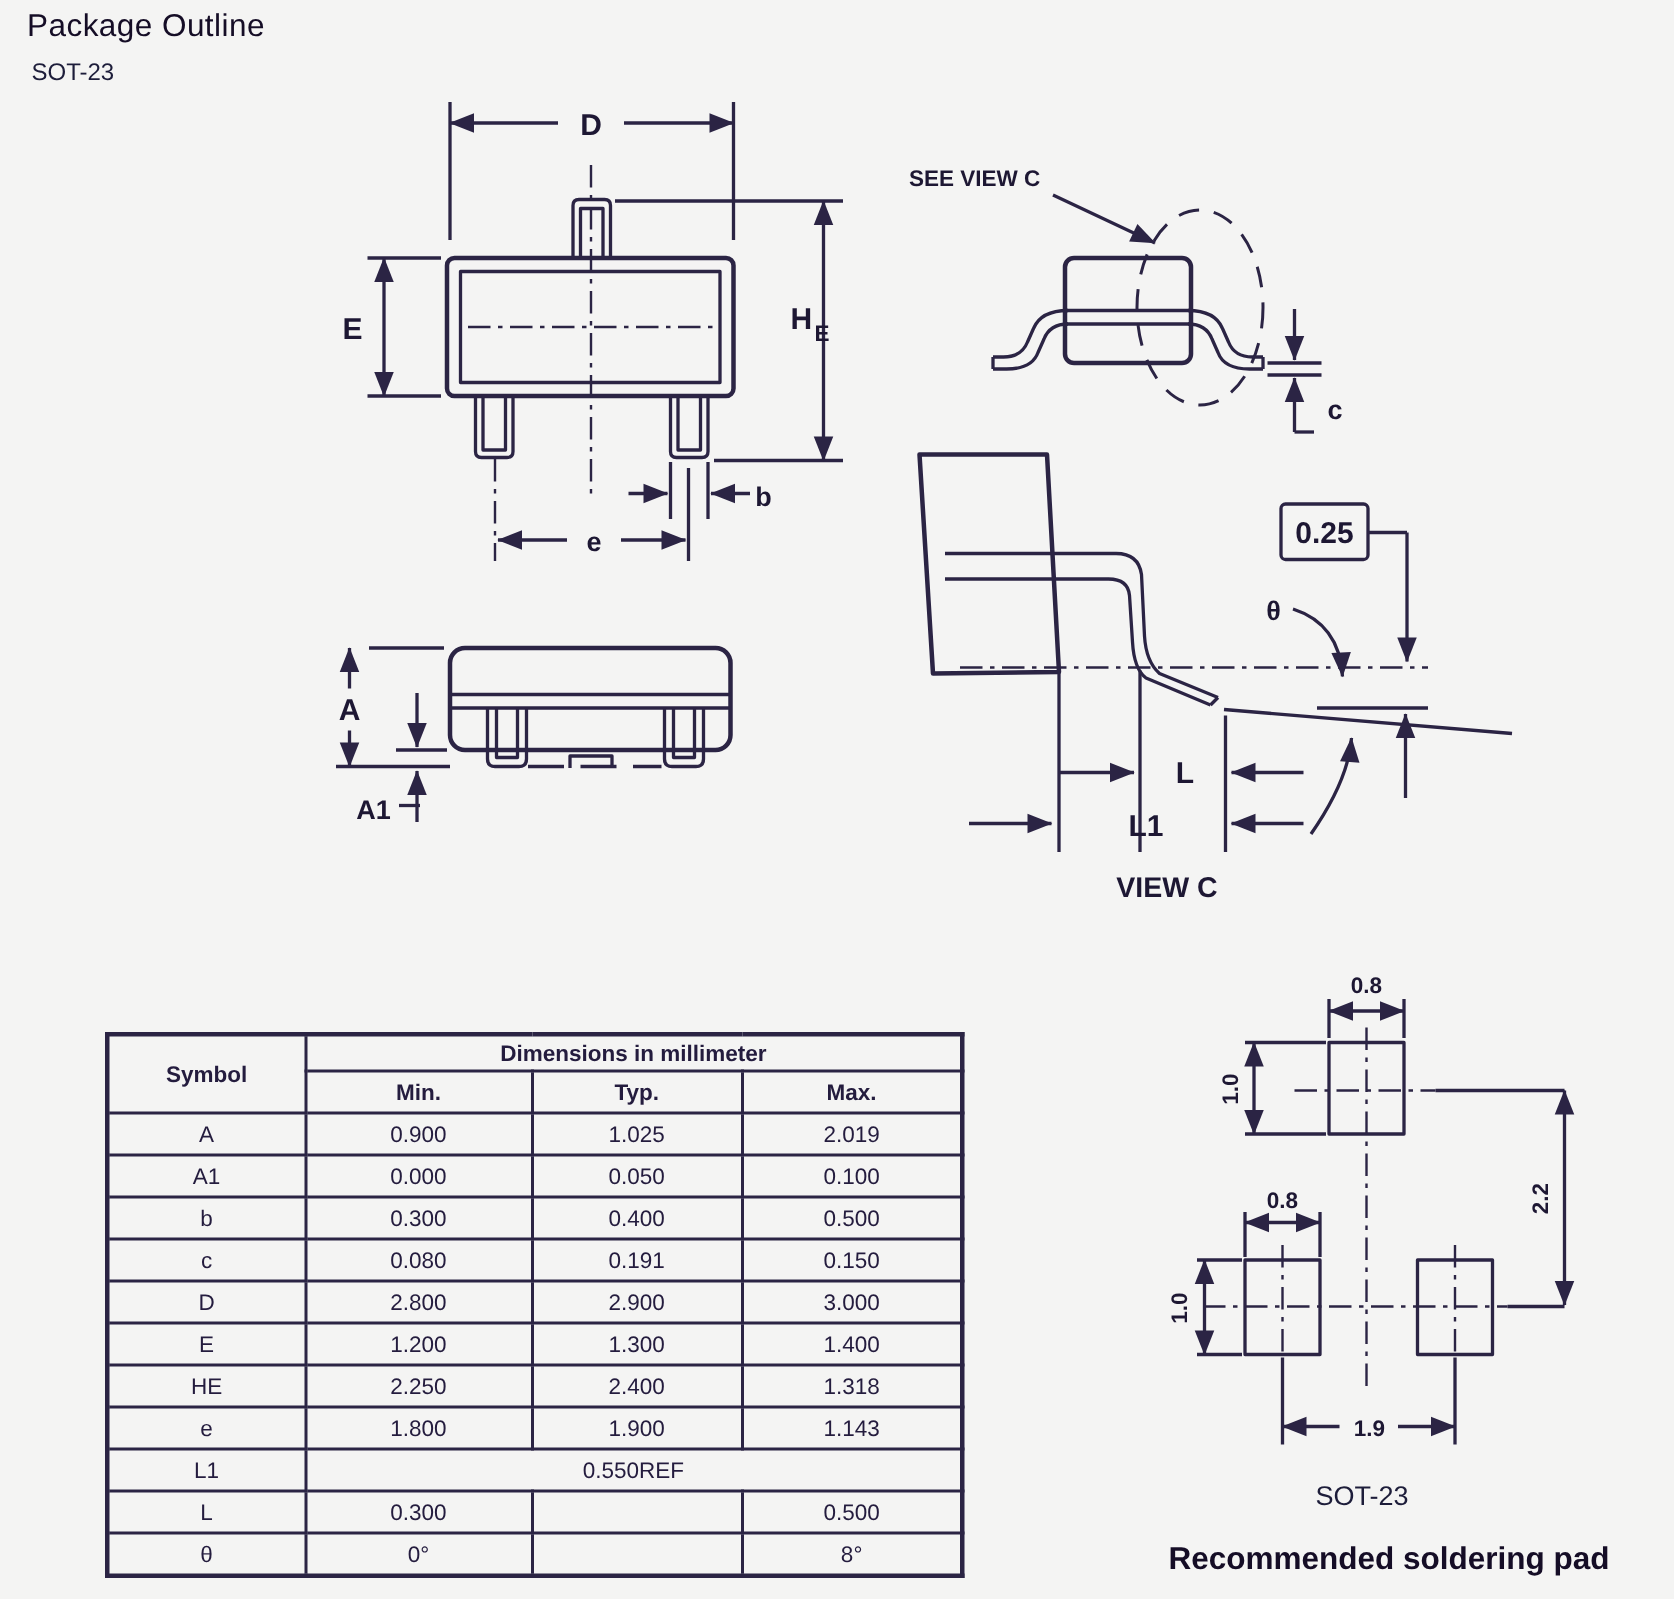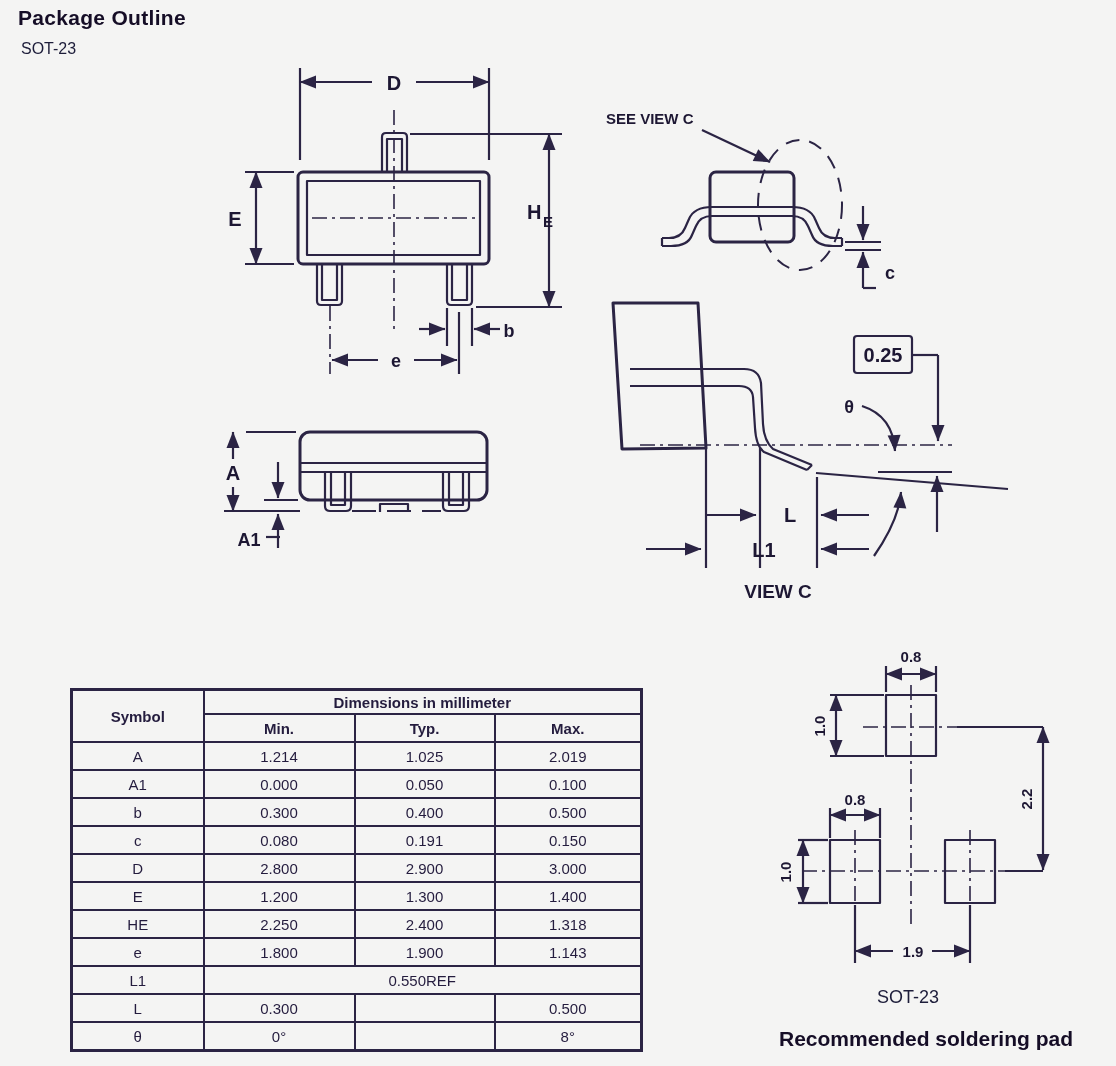--- a/index.html
+++ b/index.html
@@ -6,21 +6,21 @@
   body{background:#e9e9e9;}
   .page{
     position:relative;
     width:1116px;height:1066px;
     background:#f4f4f3;
     overflow:hidden;
     font-family:"Liberation Sans",sans-serif;
   }
   .page-title{
     position:absolute;left:18px;top:6px;
-    font-size:21px;font-weight:bold;color:#150d26;
+    font-size:21px;font-weight:normal;color:#150d26;
     letter-spacing:0.3px;
   }
   .page-subtitle{
     position:absolute;left:21px;top:40px;
     font-size:16px;color:#1d1d3a;
   }
   svg.drawing{position:absolute;left:0;top:0;}
   .s{stroke:#2b2444;stroke-width:2.2;fill:none;stroke-linecap:butt;stroke-linejoin:round;}
   .s3{stroke-width:3;}
   .cl{stroke-width:1.6;stroke-dasharray:15 5 3 5;}
@@ -254,21 +254,21 @@
       </tr>
       <tr class="row-cols">
         <th>Min.</th>
         <th>Typ.</th>
         <th>Max.</th>
       </tr>
     </thead>
     <tbody>
         <tr>
           <td>A</td>
-          <td>1.214</td>
+          <td>0.900</td>
           <td>1.025</td>
           <td>2.019</td>
         </tr>
         <tr>
           <td>A1</td>
           <td>0.000</td>
           <td>0.050</td>
           <td>0.100</td>
         </tr>
         <tr>

